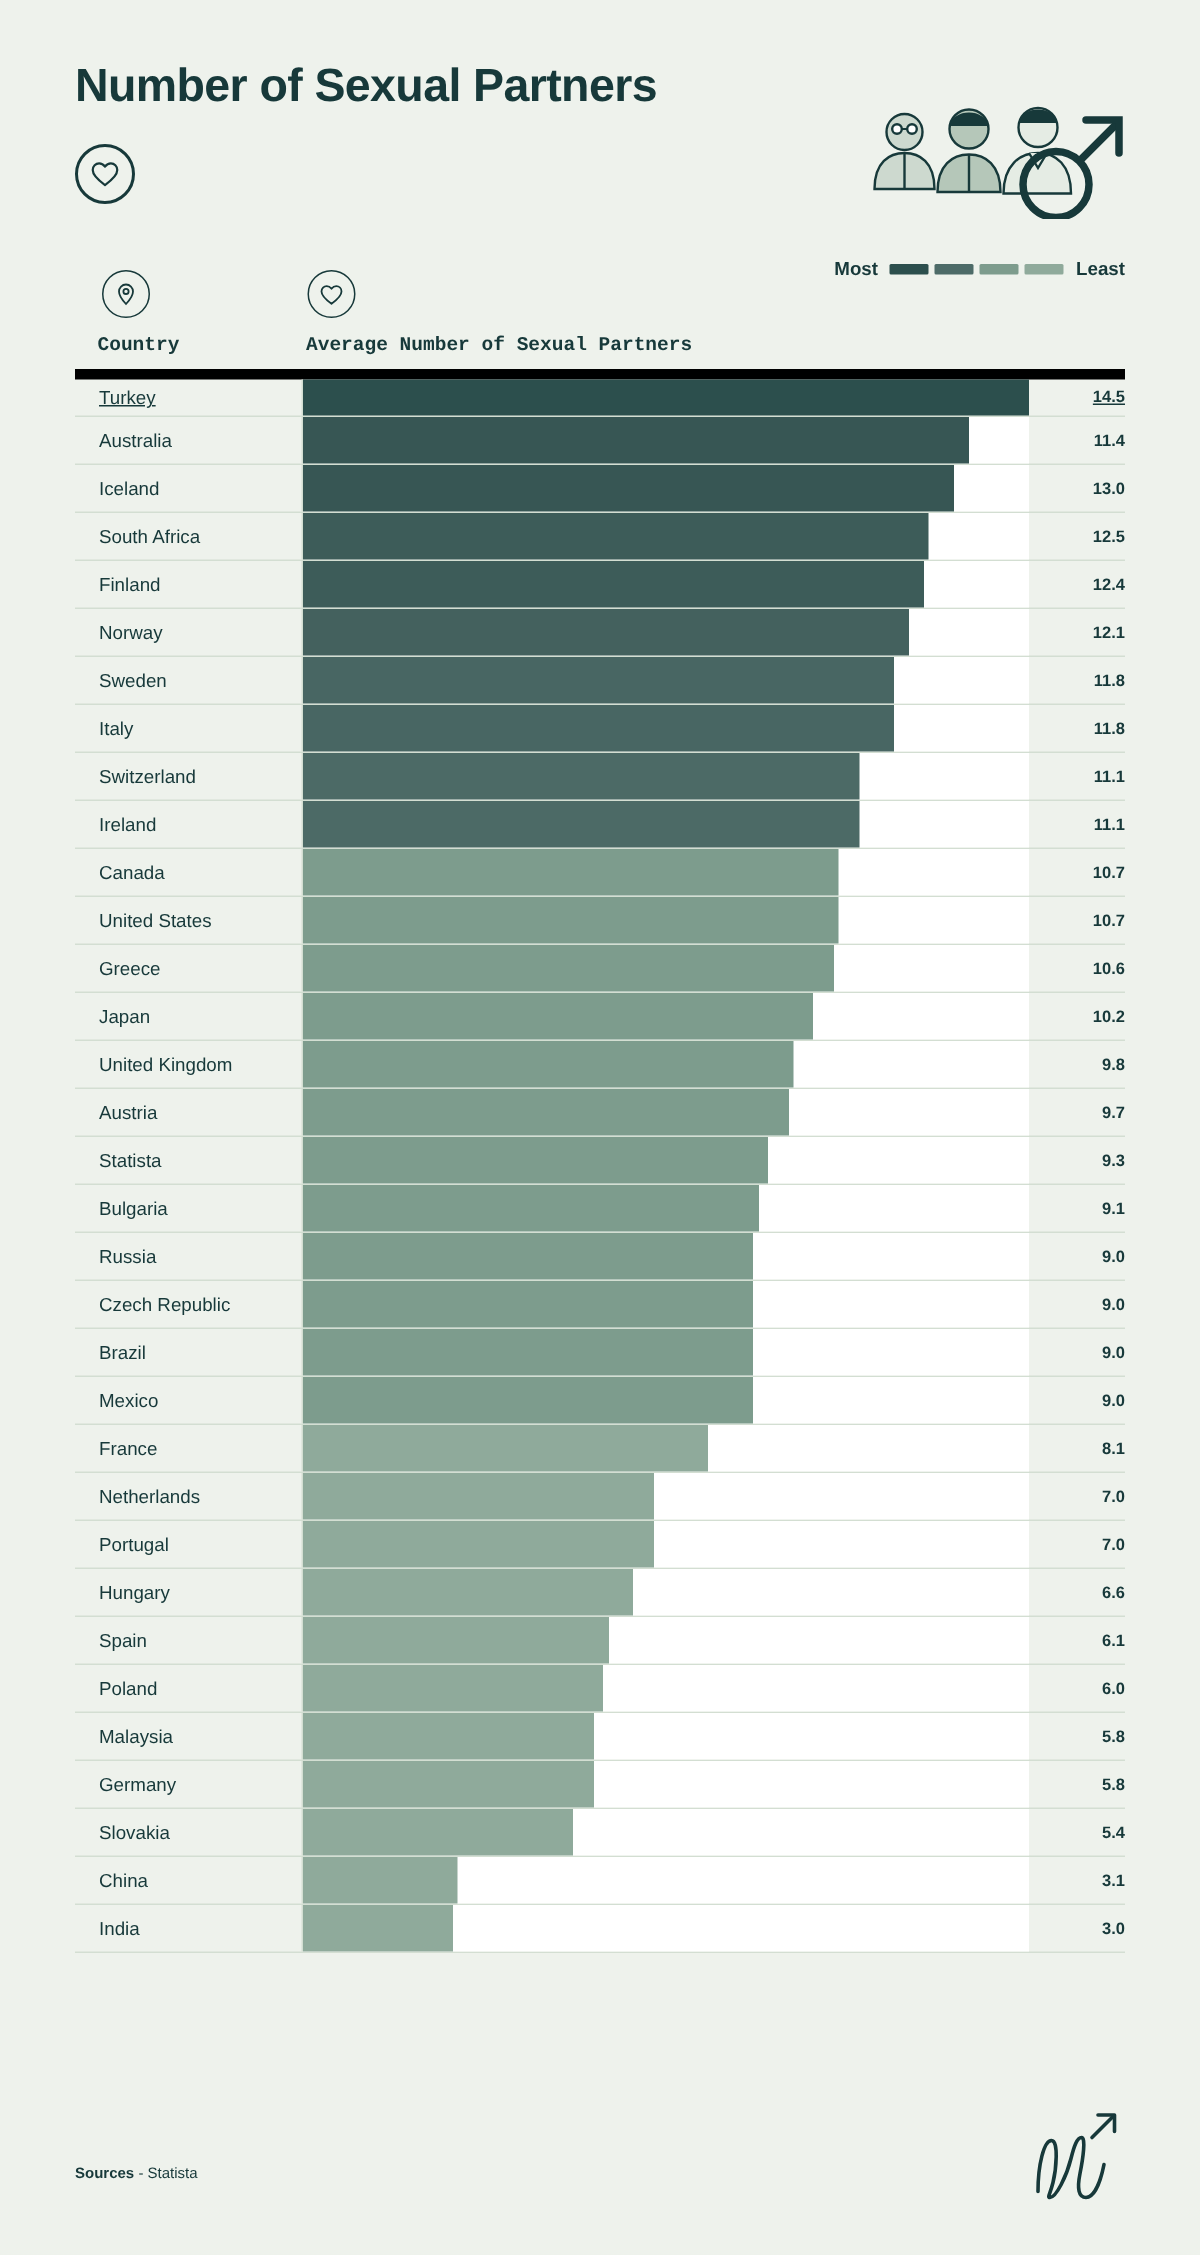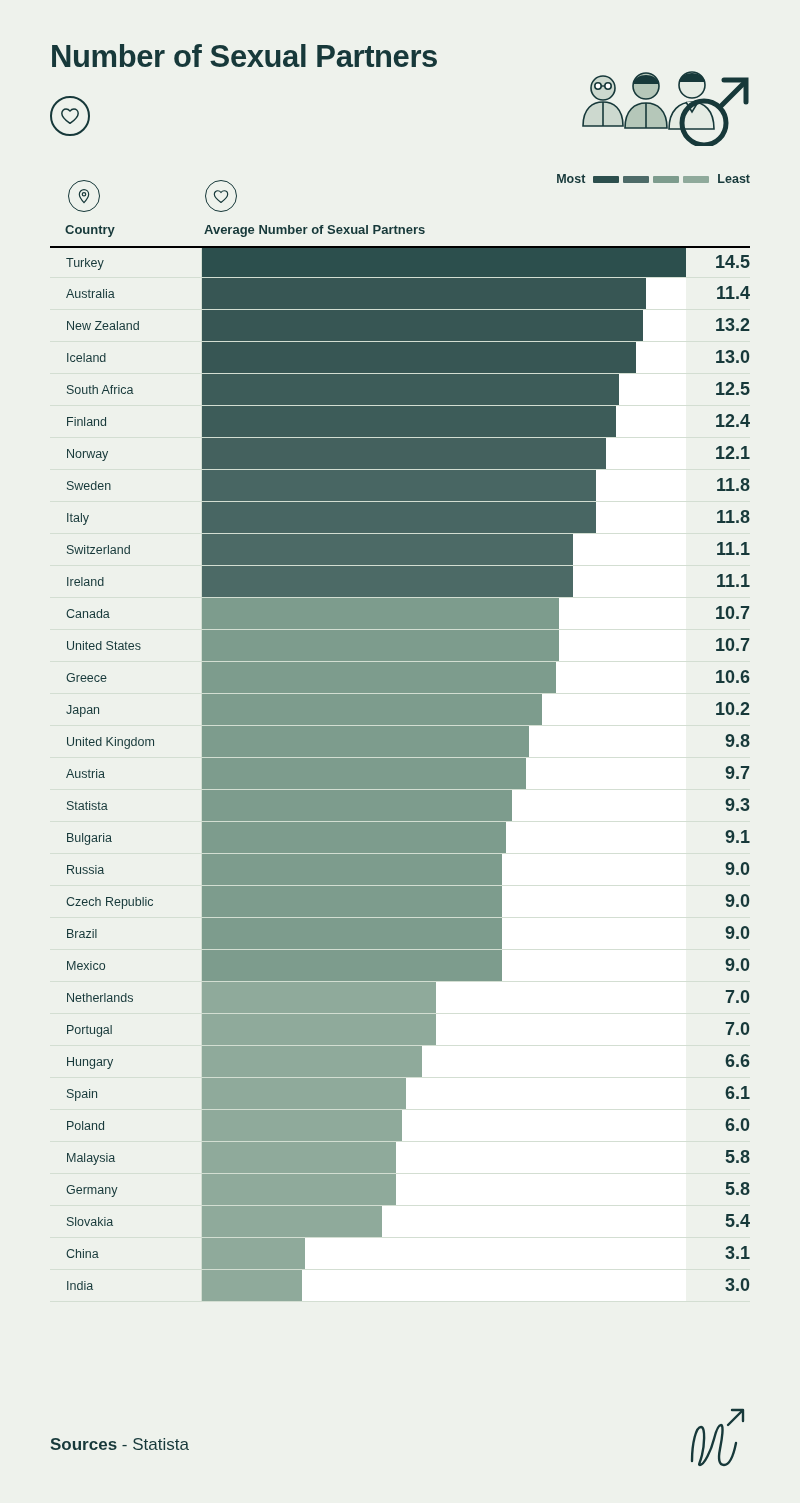--- a/index.html
+++ b/index.html
@@ -80,20 +80,21 @@
     height: 7px;
     border-radius: 1px;
   }
 
   
   .colheads {
     position: relative;
     margin-top: 26px;
     padding: 0 50px;
     height: 62px;
+    font-family: Liberation Mono, monospace;
   }
   .chip {
     width: 32px;
     height: 32px;
     border: 1.6px solid #17393a;
     border-radius: 50%;
     display: flex;
     align-items: center;
     justify-content: center;
   }
@@ -120,21 +121,21 @@
     margin-top: 22px;
     padding: 0 50px;
   }
   .row {
     position: relative;
     display: flex;
     align-items: stretch;
     height: 32px;
     border-bottom: 1px solid #d3ded2;
   }
-  .row:first-child { border-top: 2px solid #000000; }
+  .row:first-child { border-top: 7px solid #000000; text-decoration: underline; }
   .cell-country {
     width: 152px;
     display: flex;
     align-items: center;
     font-size: 12.5px;
     color: #17393a;
     padding-left: 16px;
     border-right: 1px solid #d3ded2;
   }
   .cell-bar {
@@ -145,31 +146,31 @@
     align-items: stretch;
   }
   .bar {
     height: 100%;
   }
   .cell-value {
     width: 64px;
     display: flex;
     align-items: center;
     justify-content: flex-end;
-    font-size: 18px;
+    font-size: 11px;
     font-weight: bold;
     color: #17393a;
   }
 
   
   .footer {
     position: absolute;
     left: 50px;
     bottom: 48px;
-    font-size: 17px;
+    font-size: 10px;
     color: #17393a;
   }
   .footer b { font-weight: bold; }
   .logo {
     position: absolute;
     right: 52px;
     bottom: 30px;
     width: 70px;
     height: 70px;
   }
@@ -260,27 +261,20 @@
         <div class="cell-value">14.5</div>
       </div>
       <div class="row">
         <div class="cell-country">Australia</div>
         <div class="cell-bar">
           <div class="bar" style="width: 91.7241%; background: rgb(55, 86, 84);"></div>
         </div>
         <div class="cell-value">11.4</div>
       </div>
       <div class="row">
-        <div class="cell-country">New Zealand</div>
-        <div class="cell-bar">
-          <div class="bar" style="width: 91.0345%; background: rgb(55, 86, 84);"></div>
-        </div>
-        <div class="cell-value">13.2</div>
-      </div>
-      <div class="row">
         <div class="cell-country">Iceland</div>
         <div class="cell-bar">
           <div class="bar" style="width: 89.6552%; background: rgb(55, 86, 84);"></div>
         </div>
         <div class="cell-value">13.0</div>
       </div>
       <div class="row">
         <div class="cell-country">South Africa</div>
         <div class="cell-bar">
           <div class="bar" style="width: 86.2069%; background: rgb(61, 92, 89);"></div>
@@ -405,20 +399,27 @@
           <div class="bar" style="width: 62.069%; background: rgb(125, 156, 141);"></div>
         </div>
         <div class="cell-value">9.0</div>
       </div>
       <div class="row">
         <div class="cell-country">Mexico</div>
         <div class="cell-bar">
           <div class="bar" style="width: 62.069%; background: rgb(125, 156, 141);"></div>
         </div>
         <div class="cell-value">9.0</div>
+      </div>
+      <div class="row">
+        <div class="cell-country">France</div>
+        <div class="cell-bar">
+          <div class="bar" style="width: 55.8621%; background: rgb(143, 170, 155);"></div>
+        </div>
+        <div class="cell-value">8.1</div>
       </div>
       <div class="row">
         <div class="cell-country">Netherlands</div>
         <div class="cell-bar">
           <div class="bar" style="width: 48.2759%; background: rgb(143, 170, 155);"></div>
         </div>
         <div class="cell-value">7.0</div>
       </div>
       <div class="row">
         <div class="cell-country">Portugal</div>

